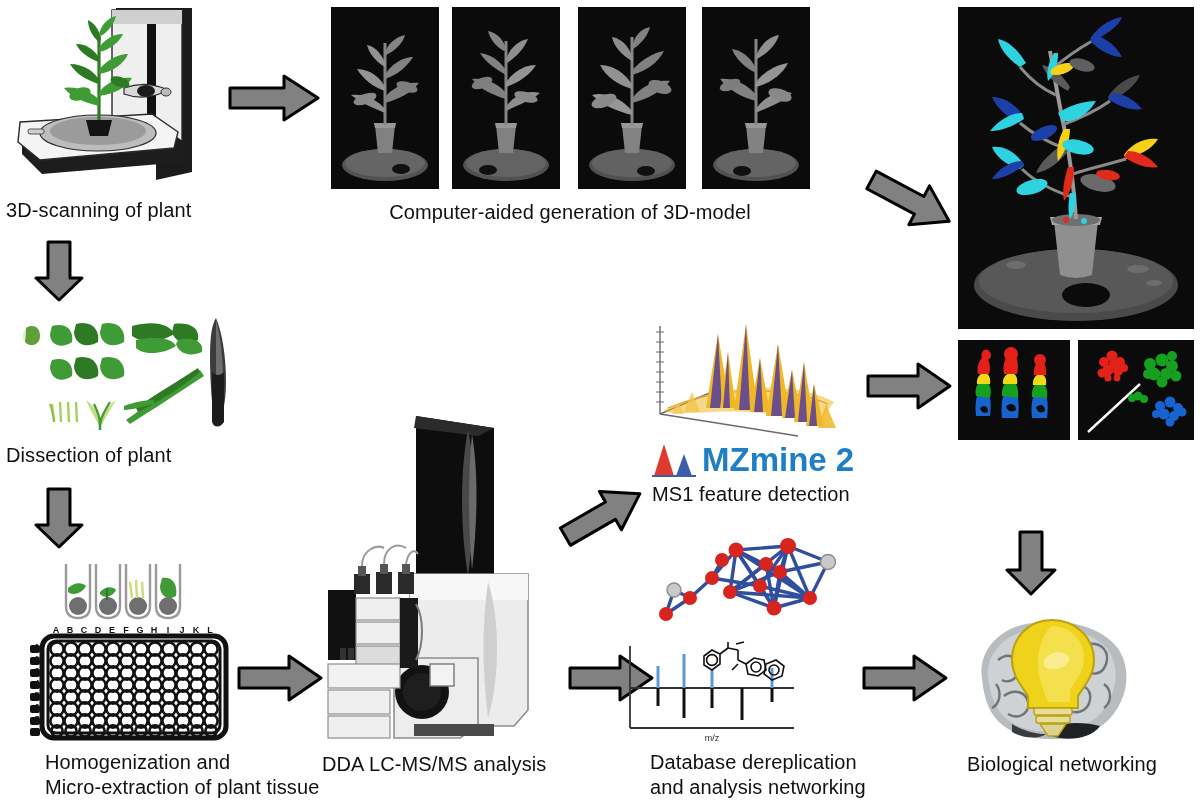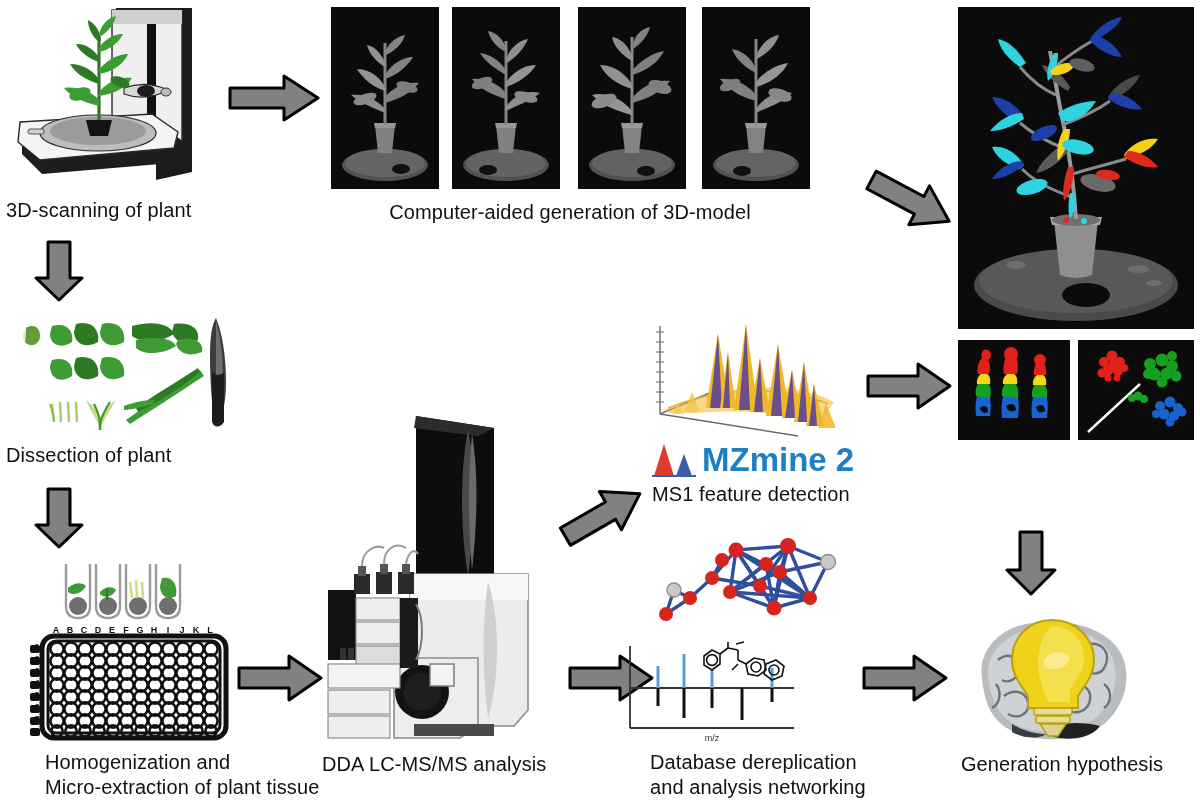--- a/index.html
+++ b/index.html
@@ -775,15 +775,15 @@
       <g>
         <path d="M100 12 C124 12 142 30 142 52 C142 68 132 78 126 88 L126 100 L76 100 L76 88 C70 78 60 68 60 52 C60 30 76 12 100 12 Z" fill="#efd21a" stroke="#b9a111" stroke-width="2"></path>
         <path d="M100 18 C118 18 132 32 132 50 C132 62 124 72 118 82 L118 94 L96 94 C92 84 86 70 86 56 C86 38 92 24 100 18 Z" fill="#f6e45f" opacity=".75"></path>
         <path d="M92 52 C100 42 112 42 118 50 C114 62 100 64 92 58 Z" fill="#fbf0a2" opacity=".8"></path>
         <rect x="82" y="100" width="38" height="7" rx="2" fill="#e7dd97" stroke="#b9a111" stroke-width="1.4"></rect>
         <rect x="84" y="108" width="34" height="7" rx="2" fill="#e7dd97" stroke="#b9a111" stroke-width="1.4"></rect>
         <path d="M88 116 L114 116 L106 128 L96 128 Z" fill="#ded292" stroke="#b9a111" stroke-width="1.4"></path>
       </g>
     </svg>
   </div>
-  <div class="cap" style="left:952px;top:752px;width:220px;text-align:center;">Generation hypothesis</div>
+  <div class="cap" style="left:952px;top:752px;width:220px;text-align:center;">Biological networking</div>
 
 </div>
 
 </body></html>

